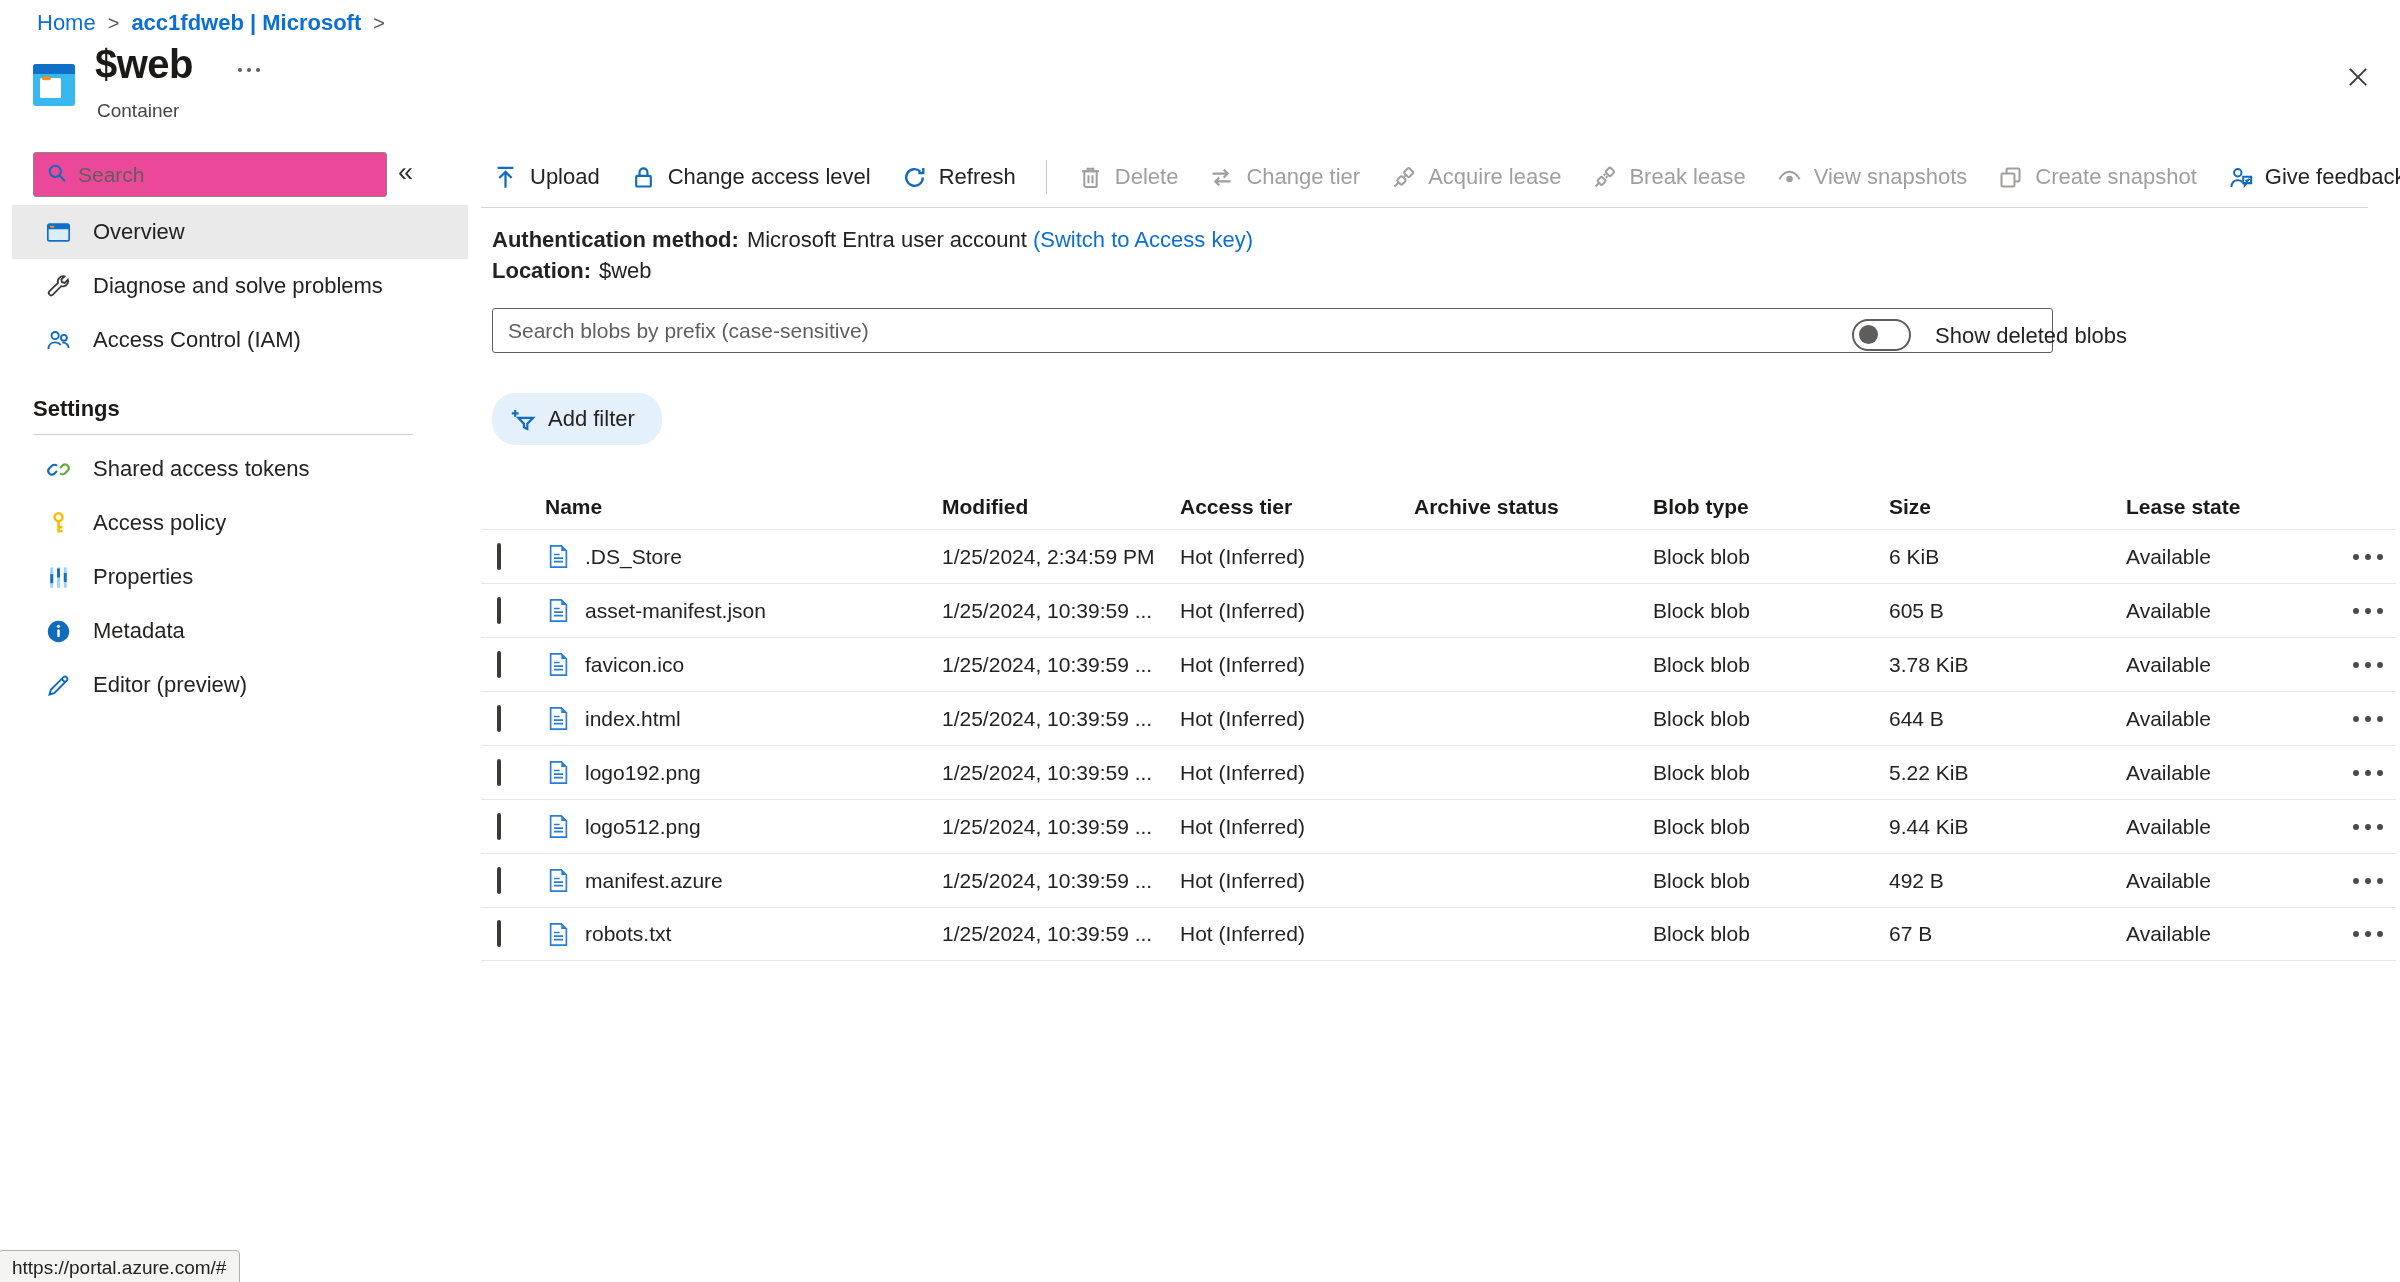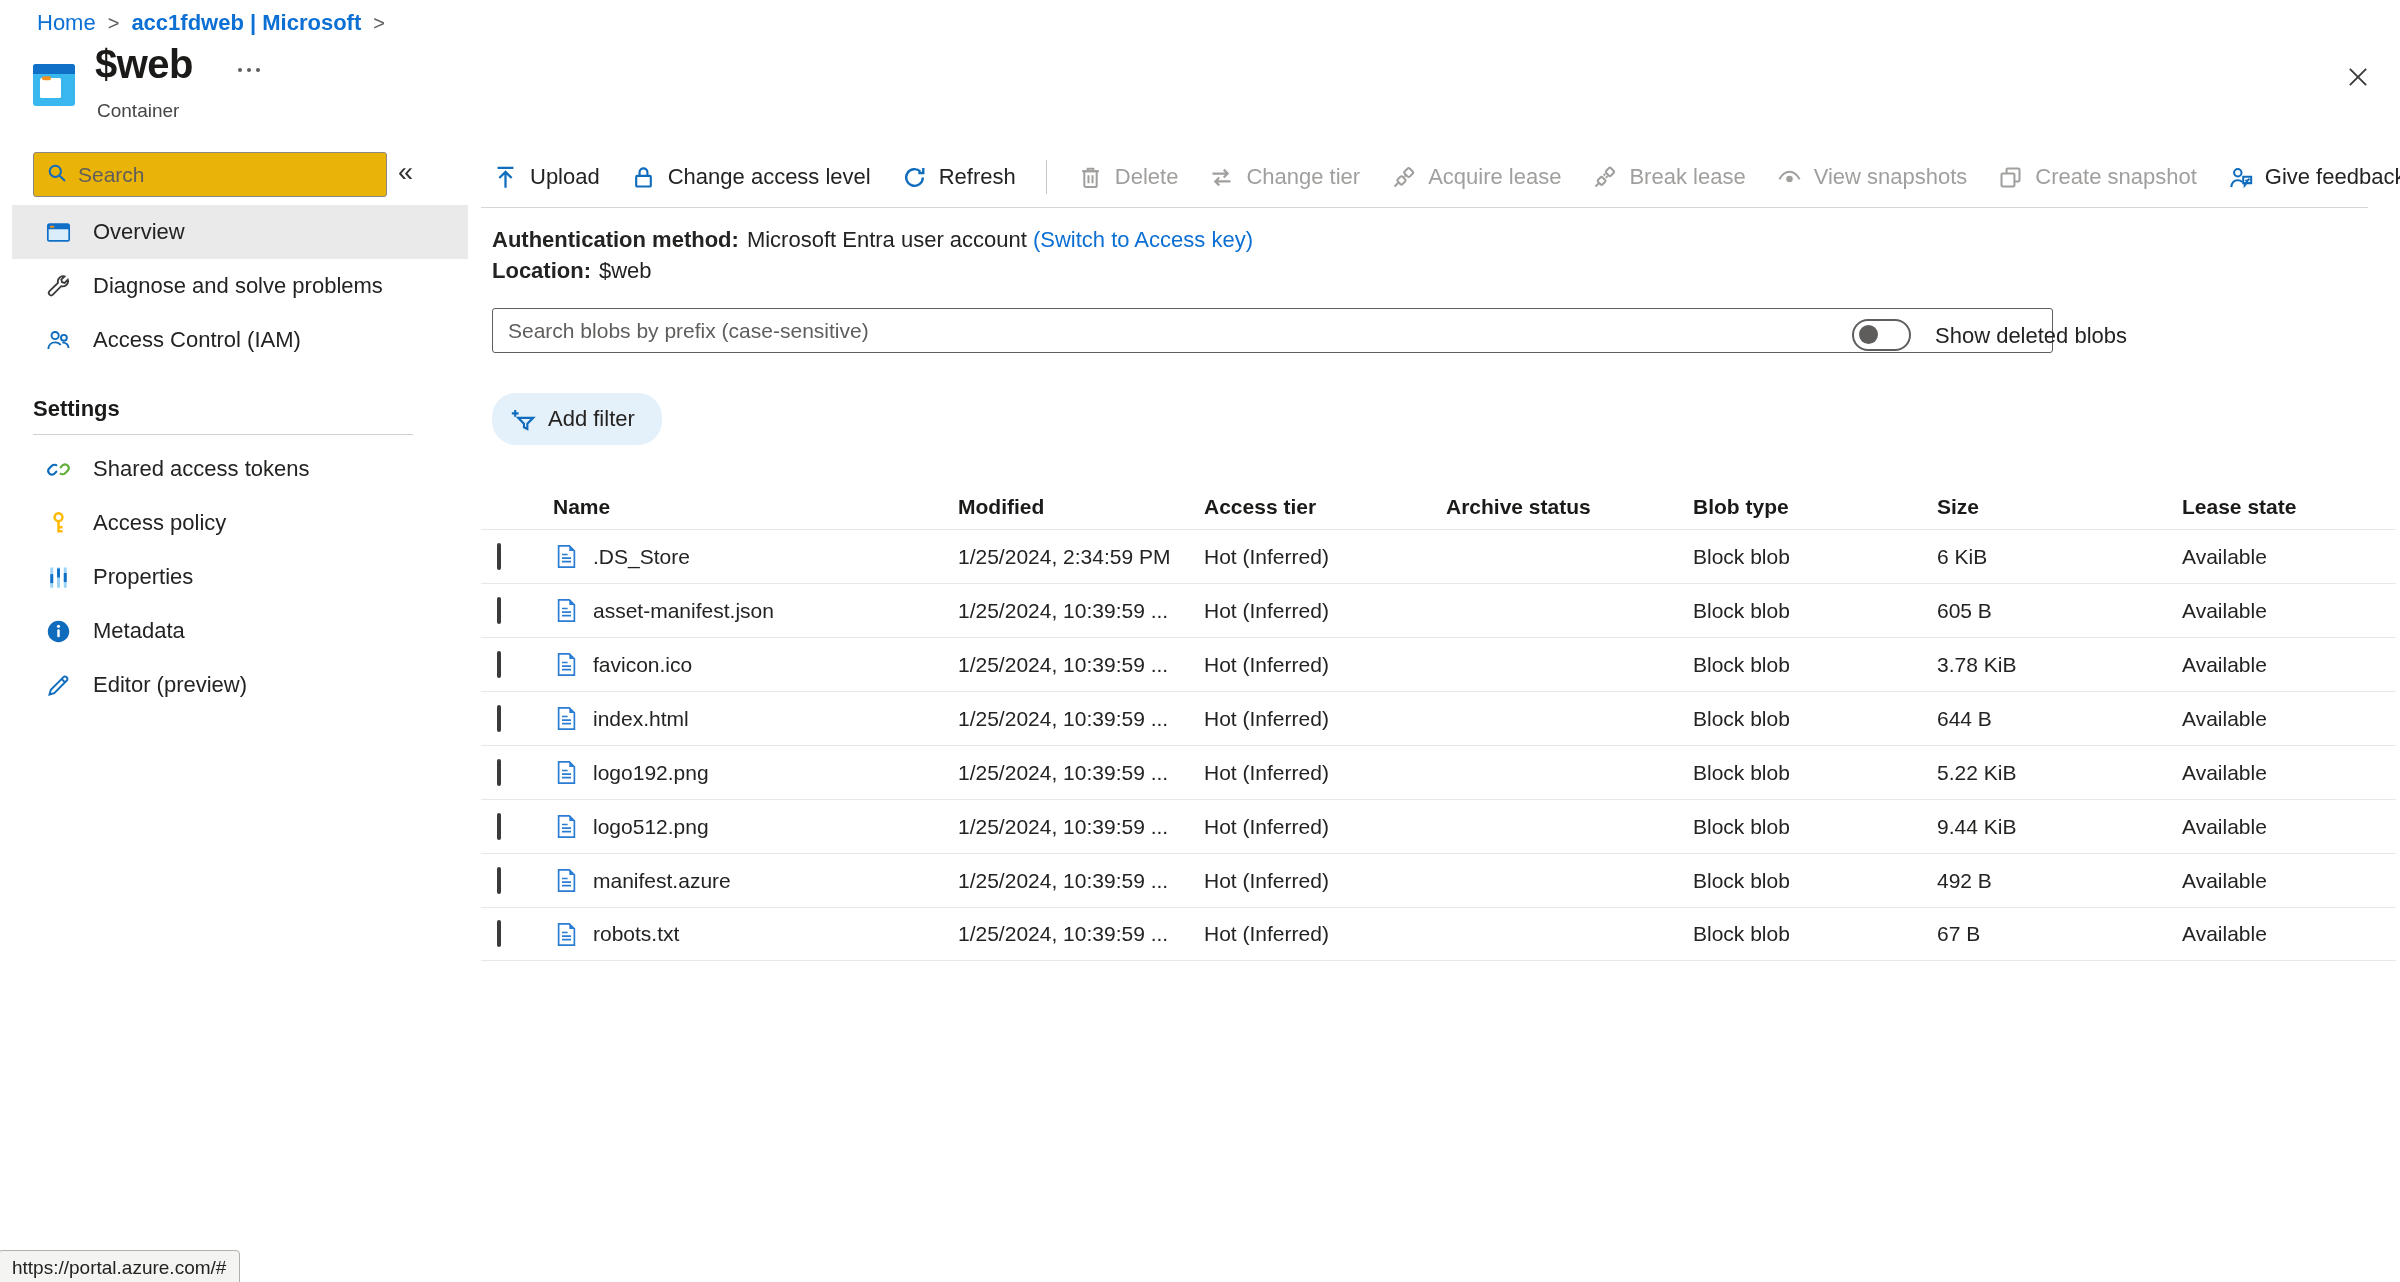--- a/index.html
+++ b/index.html
@@ -22,21 +22,21 @@
 
   
   .hdr-icon { position:absolute; left:33px; top:64px; width:42px; height:42px; }
   .page-title { position:absolute; left:95px; top:42px; font-size:40px; font-weight:700; color:#1b1a19; letter-spacing:-0.5px; }
   .hdr-more { position:absolute; left:238px; top:68px; display:flex; gap:5px; }
   .hdr-more i { width:4px; height:4px; border-radius:50%; background:#605e5c; display:block; }
   .page-sub { position:absolute; left:97px; top:100px; font-size:19px; color:#484644; }
   .close-btn { position:absolute; left:2340px; top:60px; width:36px; height:36px; display:flex; align-items:center; justify-content:center; }
 
   
-  .side-search { position:absolute; left:33px; top:152px; width:354px; height:45px; border:1px solid #8a8886; border-radius:3px; display:flex; align-items:center; gap:9px; padding:17px 11px; background:#eab308; }
+  .side-search { position:absolute; left:33px; top:152px; width:354px; height:45px; border:1px solid #8a8886; border-radius:3px; display:flex; align-items:center; gap:9px; padding:17px 11px; background:#ec4899; }
   .side-search input { border:none; outline:none; font-size:21px; width:100%; color:#201f1e; font-family:inherit; background:transparent; }
   .side-search input::placeholder { color:#605e5c; }
   .collapse-btn { position:absolute; left:398px; top:157px; font-size:27px; color:#323130; }
   .side-menu { position:absolute; left:12px; width:456px; }
   #side-menu-top { top:205px; }
   #side-menu-settings { top:442px; }
   .side-item { height:54px; display:flex; align-items:center; gap:21px; padding-left:33px; font-size:22px; color:#242322; cursor:pointer; }
   .side-item.selected { background: var(--selbg); }
   .side-item .s-icon { width:27px; height:27px; display:flex; align-items:center; justify-content:center; flex:none; }
   .side-heading { position:absolute; left:33px; top:396px; font-size:22px; font-weight:700; color:#1b1a19; }
@@ -61,21 +61,21 @@
   .blob-search { position:absolute; left:492px; top:308px; width:1561px; height:45px; border:1px solid #605e5c; border-radius:3px; font-size:21px; padding:0 15px; color:#201f1e; outline:none; font-family:inherit; }
   .blob-search::placeholder { color:#605e5c; }
   .toggle { position:absolute; left:1852px; top:319px; width:59px; height:32px; border:2px solid #605e5c; border-radius:18px; background:#fff; cursor:pointer; }
   .toggle .knob { position:absolute; left:5px; top:4px; width:19px; height:19px; border-radius:50%; background:#5f5d5b; }
   .toggle-label { position:absolute; left:1935px; top:323px; font-size:22px; color:#242322; }
   .add-filter { position:absolute; left:492px; top:393px; height:52px; border-radius:24px; background:#e4f0fa; display:flex; align-items:center; gap:12px; padding:0 27px 0 17px; font-size:22px; color:#242322; }
   .add-filter .af-icon { width:27px; height:27px; display:flex; align-items:center; justify-content:center; }
 
   
   .blob-table { position:absolute; left:481px; top:485px; width:1915px; font-size:21px; }
-  .tgrid { display:grid; grid-template-columns:64px 397px 238px 234px 239px 236px 237px 214px 56px; align-items:center;gap:8px; }
+  .tgrid { display:grid; grid-template-columns:64px 397px 238px 234px 239px 236px 237px 214px 56px; align-items:center; }
   .thead { height:44px; font-weight:700; color:#1b1a19; }
   .trow { height:54px; border-top:1px solid #e9e8e7; color:#242322; cursor:pointer; }
   .trow:last-child { border-bottom:1px solid #e9e8e7; }
   .cb { width:27px; height:27px; border:2px solid #3b3a39; border-radius:5px; margin-left:16px; background:#fff; cursor:pointer; }
   .name-cell { display:flex; align-items:center; gap:13px; min-width:0; }
   .name-cell .f-icon { width:27px; height:27px; display:flex; align-items:center; justify-content:center; flex:none; }
   .row-menu { display:flex; gap:6px; justify-content:center; align-items:center; height:100%; width:100%; }
   .row-menu i { width:6px; height:6px; border-radius:50%; background:#4d4b49; display:block; }
 
   

